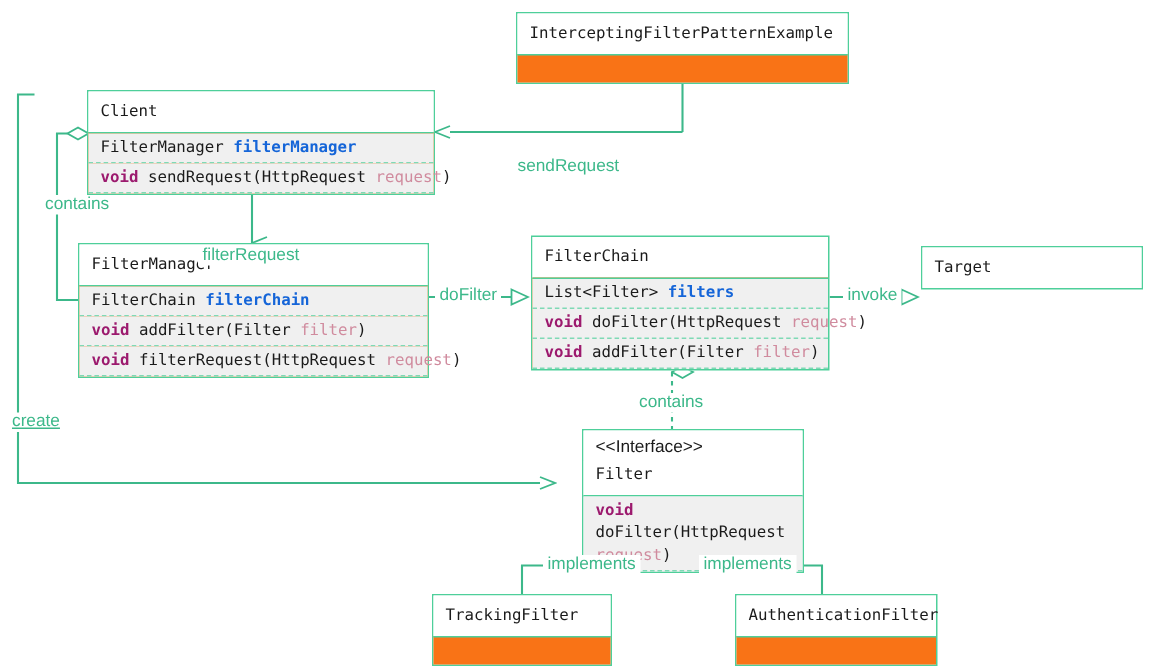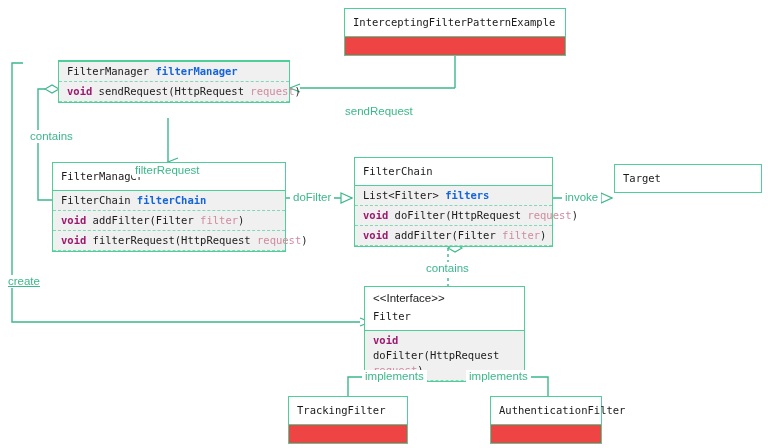--- a/index.html
+++ b/index.html
@@ -52,21 +52,21 @@
   .uml .stereo-name {
     font-family: "DejaVu Sans Mono", monospace;
     font-size: 10.5px;
     line-height: 14px;
     color: #1a1a1a;
     padding: 2px 8px 7px 8px;
     background: #ffffff;
   }
   .uml .members {
     border-top: 1.5px solid #4ecf9a;
-    background: #ef4444;
+    background: #f97316;
   }
   .uml .members.empty {
     min-height: 19px;
   }
   .uml .member {
     font-family: "DejaVu Sans Mono", monospace;
     font-size: 10.5px;
     line-height: 15px;
     padding: 2px 6px 2px 8px;
     color: #1a1a1a;
@@ -156,20 +156,21 @@
   <div class="elabel" style="left:423px; top:262px;">contains</div>
   <div class="elabel" style="left:362px; top:370px;">implements</div>
   <div class="elabel" style="left:466px; top:370px;">implements</div>
 
   <div class="uml" style="left:344px; top:8px; width:222px;">
     <div class="title">InterceptingFilterPatternExample</div>
     <div class="members empty"></div>
   </div>
 
   <div class="uml" style="left:58px; top:60px; width:232px;">
+    <div class="title">Client</div>
     <div class="members">
         <div class="member"><span class="typ">FilterManager </span><span class="fld">filterManager</span></div>
         <div class="member"><span class="kw">void</span><span class="typ"> sendRequest(HttpRequest </span><span class="prm">request</span><span class="typ">)</span></div>
       </div>
   </div>
 
   <div class="uml" style="left:52px; top:162px; width:234px;">
     <div class="title">FilterManager</div>
     <div class="members">
         <div class="member"><span class="typ">FilterChain </span><span class="fld">filterChain</span></div>
@@ -184,31 +185,31 @@
         <div class="member"><span class="typ">List&lt;Filter&gt; </span><span class="fld">filters</span></div>
         <div class="member"><span class="kw">void</span><span class="typ"> doFilter(HttpRequest </span><span class="prm">request</span><span class="typ">)</span></div>
         <div class="member"><span class="kw">void</span><span class="typ"> addFilter(Filter </span><span class="prm">filter</span><span class="typ">)</span></div>
       </div>
   </div>
 
   <div class="uml" style="left:614px; top:164px; width:148px;">
     <div class="title">Target</div>
   </div>
 
-  <div class="uml" style="left:364px; top:286px; width:161px;">
+  <div class="uml" style="left:388px; top:286px; width:148px;">
     <div class="stereotype">&lt;&lt;Interface&gt;&gt;</div>
     <div class="stereo-name">Filter</div>
     <div class="members">
         <div class="member wrap"><span class="kw">void</span><span class="typ"> doFilter(HttpRequest </span><span class="prm">request</span><span class="typ">)</span></div>
       </div>
   </div>
 
   <div class="uml" style="left:288px; top:396px; width:120px;">
     <div class="title">TrackingFilter</div>
     <div class="members empty"></div>
   </div>
 
-  <div class="uml" style="left:490px; top:396px; width:112px;">
+  <div class="uml" style="left:490px; top:396px; width:135px;">
     <div class="title">AuthenticationFilter</div>
     <div class="members empty"></div>
   </div>
 
 </div>
 
 </body></html>

